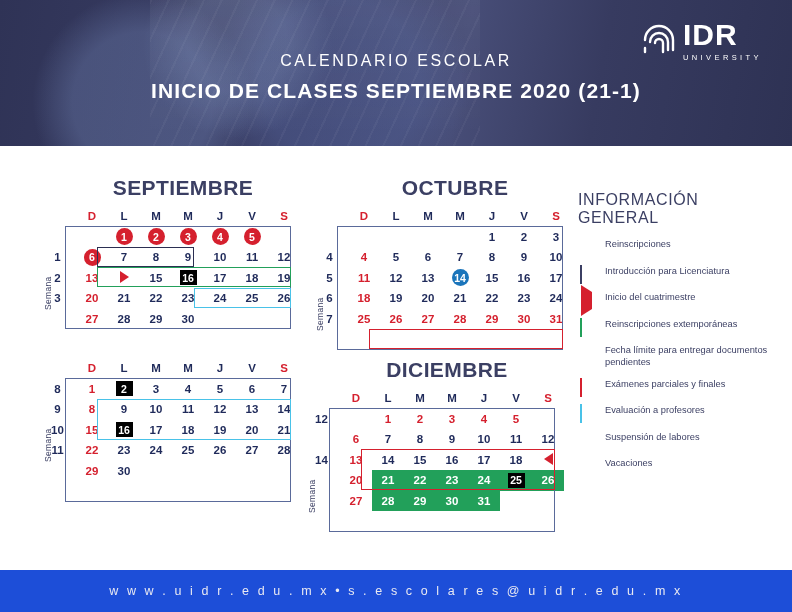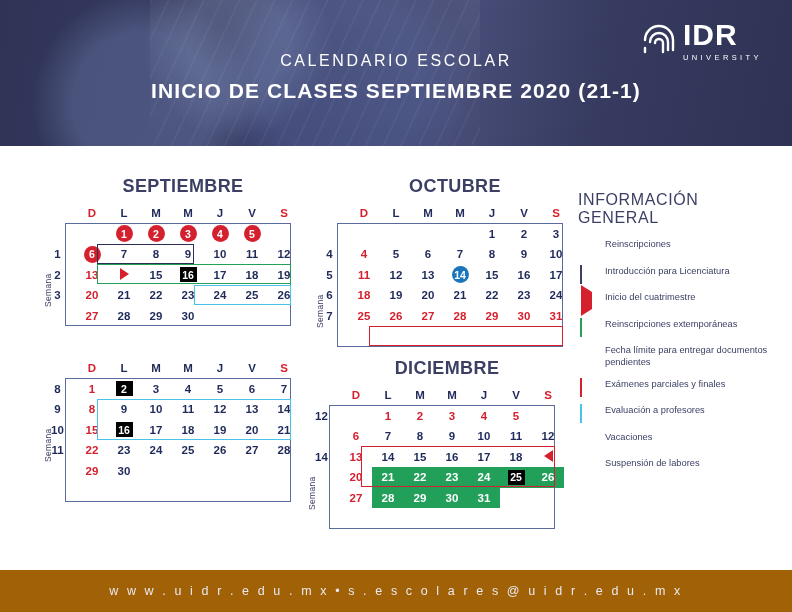--- a/index.html
+++ b/index.html
@@ -48,32 +48,32 @@
     display:flex; align-items:flex-end; gap:7px;
   }
   .logo-mark{ margin-top:1px; }
   .logo-txt{ color:#fff; line-height:1; }
   .logo-idr{ font-size:30px; font-weight:bold; letter-spacing:1px; }
   .logo-univ{ font-size:7.5px; letter-spacing:3.4px; margin-top:4px; text-align:right;}
 
   
   .footer{
     position:absolute; left:0; bottom:0; width:792px; height:42px;
-    background:#a16207; display:flex; align-items:center; justify-content:center;
+    background:#1d4ed8; display:flex; align-items:center; justify-content:center;
   }
   .footer-text{
     color:#e9e9f2; font-size:12.5px; letter-spacing:2.6px;
   }
 
   
   .content{ position:absolute; left:0; top:146px; width:792px; height:424px; }
 
   .cal-block{ position:absolute; }
   .cal-title{
-    color:#3b3f63; font-weight:bold; font-size:18px; text-align:center;
+    color:#3b3f63; font-weight:bold; font-size:21px; text-align:center;
     letter-spacing:.4px; margin-bottom:6px;
   }
   table.cal{ border-collapse:collapse; }
   table.cal td, table.cal th{
     width:32px; height:20.5px; text-align:center; vertical-align:middle;
     font-size:11.5px; padding:0; font-weight:bold;
   }
   .dowrow th{ color:#1f2a5a; }
   .dowrow th.sun, .dowrow th.sat{ color:#d5202e; }
   td.num{ color:#1f2a5a; font-weight:bold; position:relative; }
@@ -486,27 +486,27 @@
       <span class="legend-label">Exámenes parciales y finales</span>
     </div>
 
     <div class="legend-item">
       <span class="legend-mark"><span class="m-sq-cyan-b"></span></span>
       <span class="legend-label">Evaluación a profesores</span>
     </div>
 
 
     <div class="legend-item">
+      <span class="legend-mark"><span class="m-sq-black"></span></span>
+      <span class="legend-label">Suspensión de labores</span>
+    </div>
+
+    <div class="legend-item">
       <span class="legend-mark"><span class="m-sq-green"></span></span>
       <span class="legend-label">Vacaciones</span>
-    </div>
-
-    <div class="legend-item">
-      <span class="legend-mark"><span class="m-sq-black"></span></span>
-      <span class="legend-label">Suspensión de labores</span>
     </div>
   </div>
 
 </div>
 
 <div class="footer">
   <span class="footer-text">w w w . u i d r . e d u . m x  •  s . e s c o l a r e s @ u i d r . e d u . m x</span>
 </div>
 
 </body></html>

